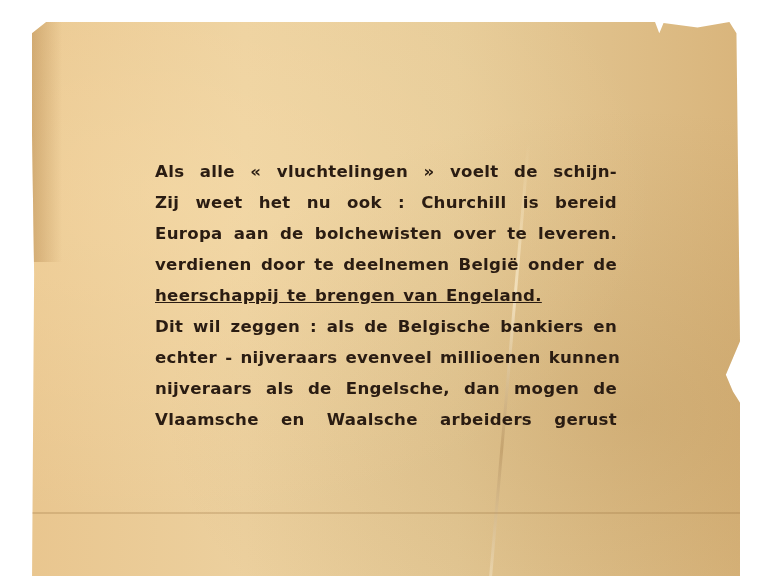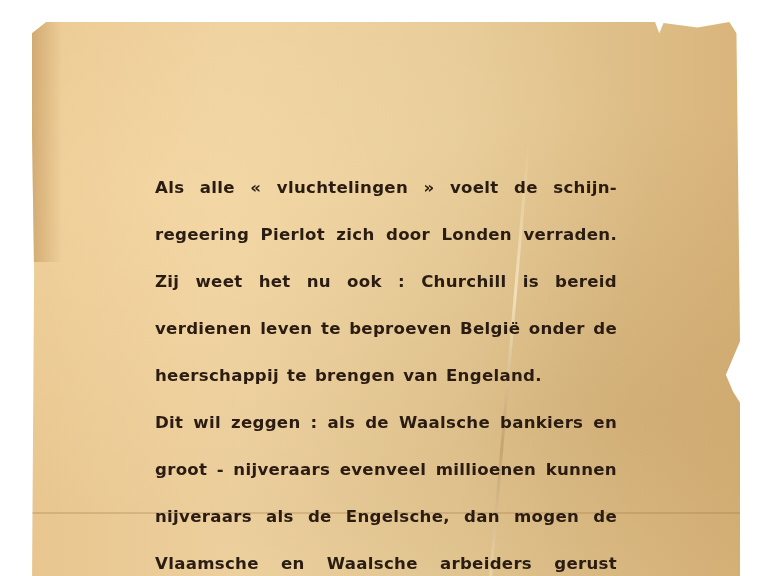--- a/index.html
+++ b/index.html
@@ -29,36 +29,36 @@
     background:rgba(150,110,60,0.25);
   }
   .text-block {
     position:absolute; left:155px; top:156px; width:462px;
     font-family:"DejaVu Sans", sans-serif; font-weight:bold;
     font-size:16.6px; color:#2a1c12;
   }
   .line {
     height:31px; line-height:31px; white-space:nowrap;
     text-align:justify; text-align-last:justify;
-    letter-spacing:0.3px; word-spacing:2px;margin-top:16px;
+    letter-spacing:0.3px; word-spacing:2px;
   }
-  .line.last { text-align-last:left; }
+  .line.last { text-align-last:left;text-decoration:underline; }
 </style>
 </head>
 <body>
 
 <div class="paper">
   <div class="corner-fold"></div>
   <div class="crease-v"></div>
   <div class="crease-h"></div>
 </div>
 
 <div class="text-block">
   <div class="line">Als alle « vluchtelingen » voelt de schijn-</div>
-  <div class="line">regeering Pierlot zich door Londen verraden.</div>
   <div class="line">Zij weet het nu ook : Churchill is bereid</div>
-  <div class="line">verdienen leven te beproeven België onder de</div>
+  <div class="line">Europa aan de bolchewisten over te leveren.</div>
+  <div class="line">verdienen door te deelnemen België onder de</div>
   <div class="line last">heerschappij te brengen van Engeland.</div>
-  <div class="line">Dit wil zeggen : als de Waalsche bankiers en</div>
-  <div class="line">groot - nijveraars evenveel millioenen kunnen</div>
+  <div class="line">Dit wil zeggen : als de Belgische bankiers en</div>
+  <div class="line">echter - nijveraars evenveel millioenen kunnen</div>
   <div class="line">nijveraars als de Engelsche, dan mogen de</div>
   <div class="line">Vlaamsche en Waalsche arbeiders gerust</div>
 </div>
 
 </body></html>

